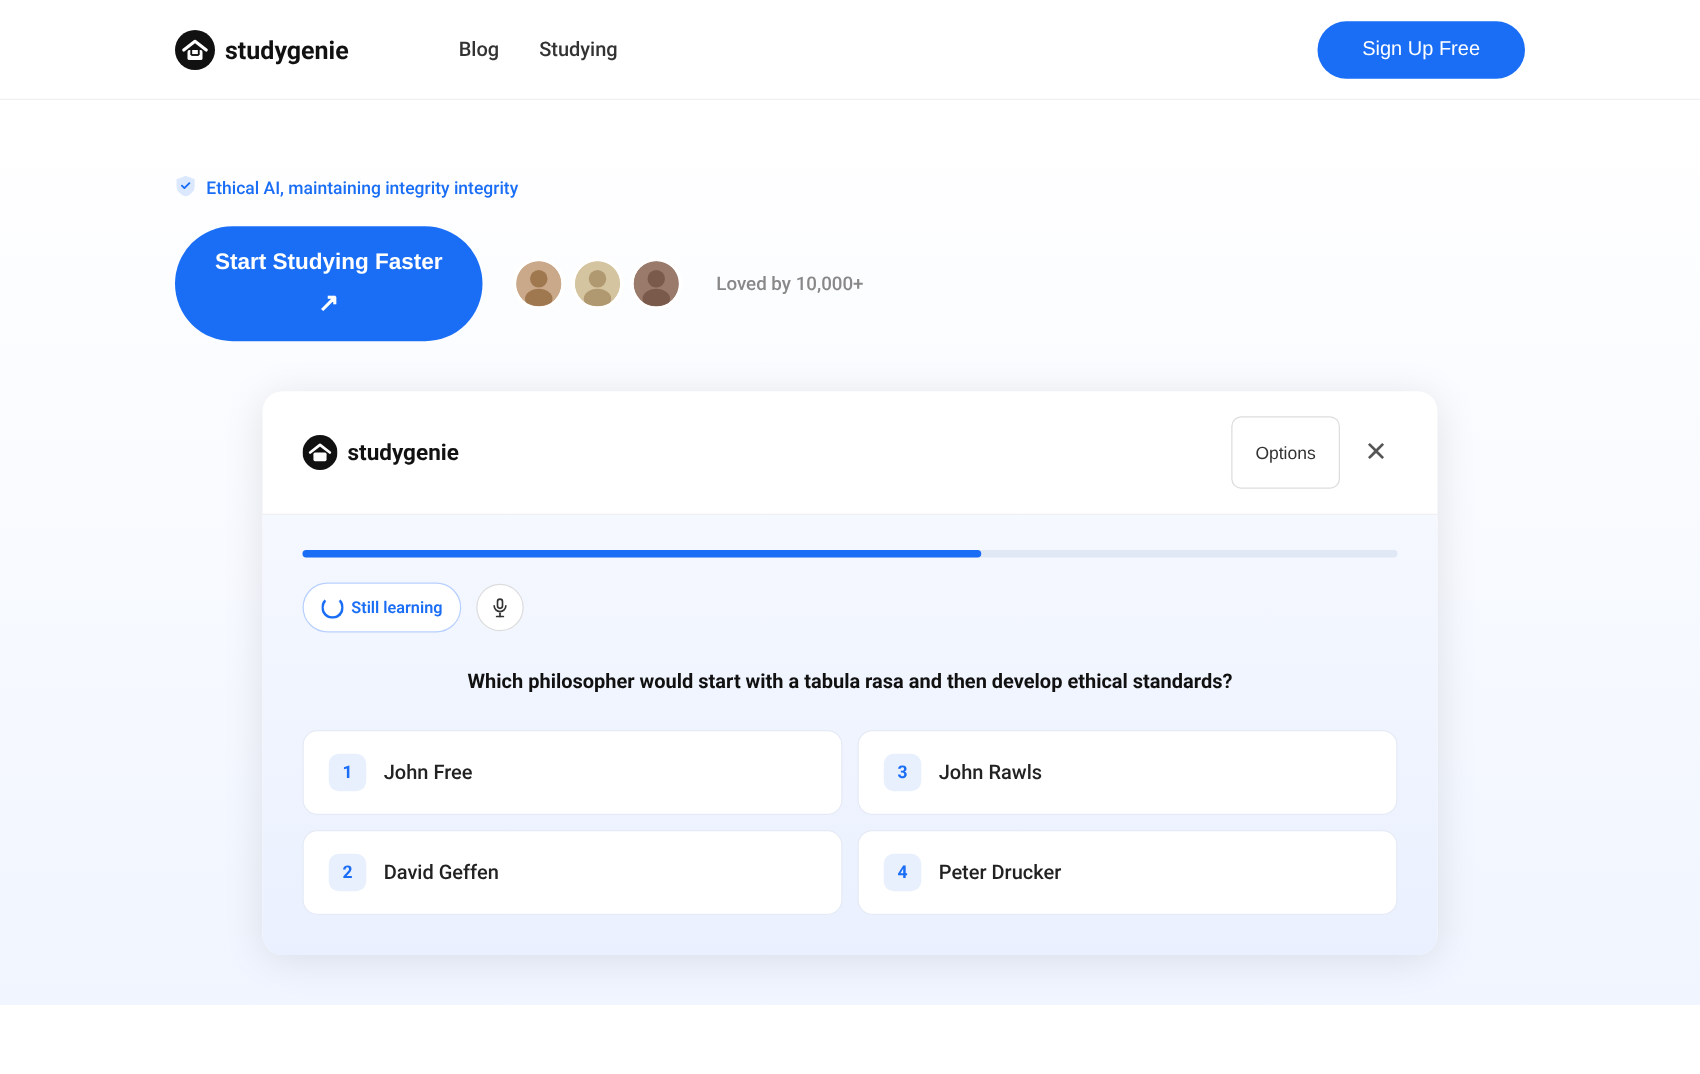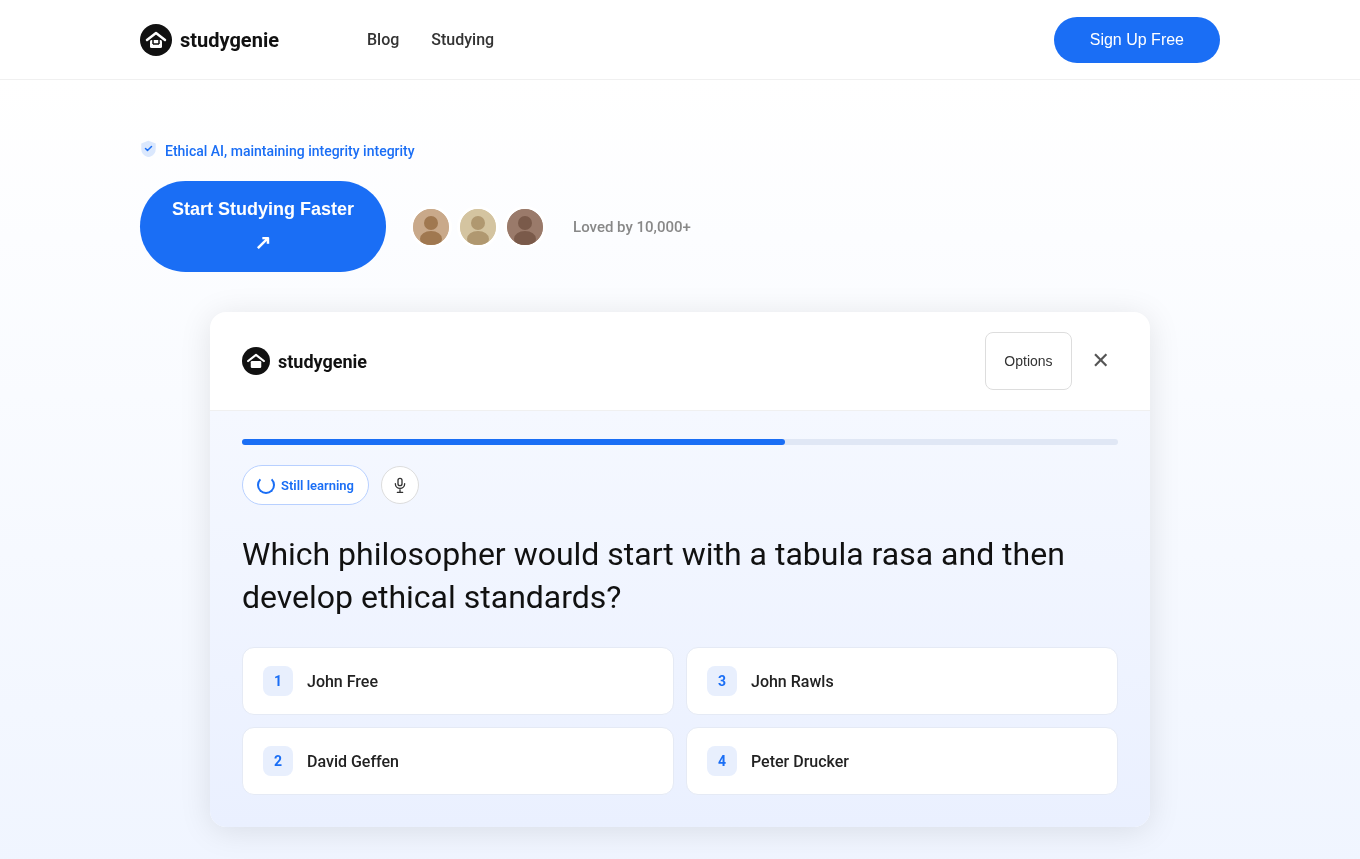--- a/index.html
+++ b/index.html
@@ -235,25 +235,26 @@
       height: 38px;
       display: flex;
       align-items: center;
       justify-content: center;
       cursor: pointer;
       font-size: 16px;
     }
 
     
     .question-text {
-      font-size: 32px;
-      font-weight: 400;
+      font-size: 16px;
+      font-weight: 700;
       color: #111;
       line-height: 1.35;
       margin-bottom: 28px;
+      text-align: center;
     }
 
     
     .answers-grid {
       display: grid;
       grid-template-columns: 1fr 1fr;
       gap: 12px;
     }
     .answer-option {
       background: #fff;

